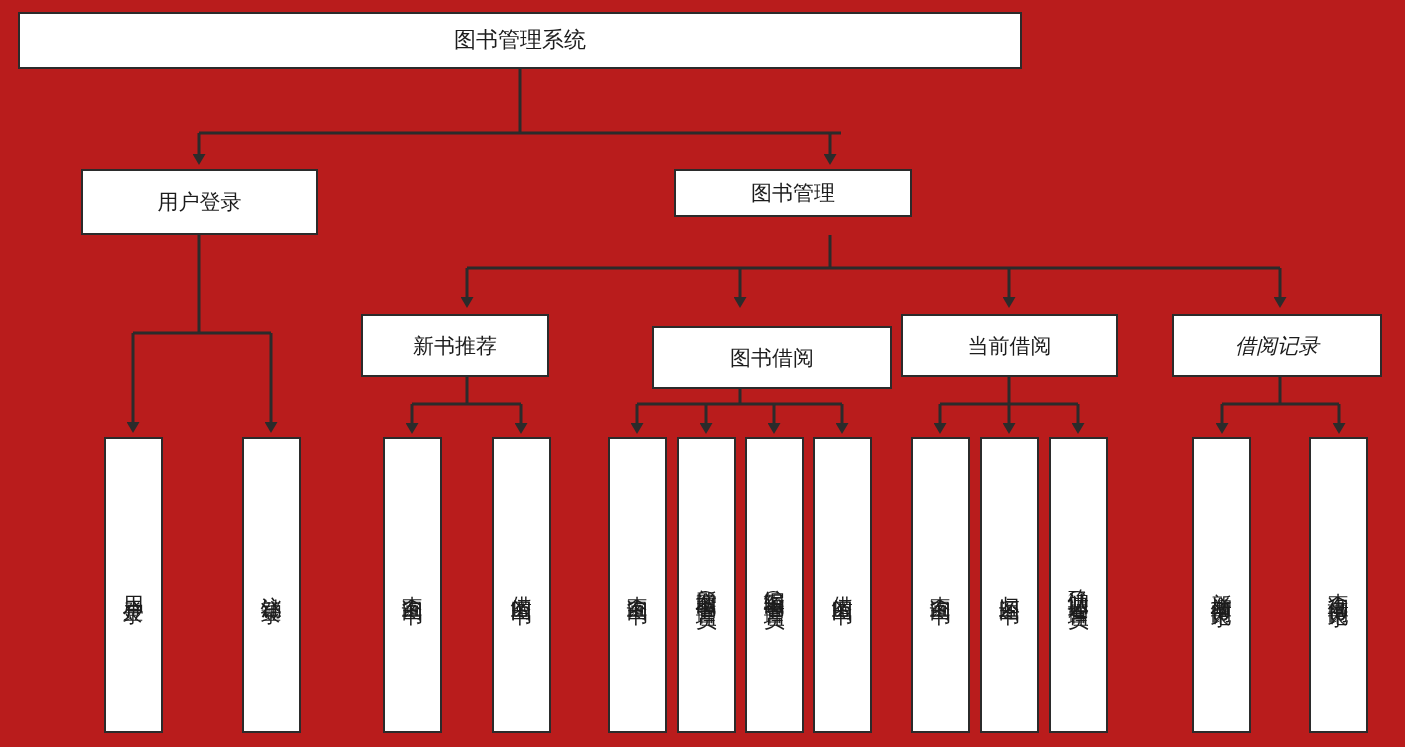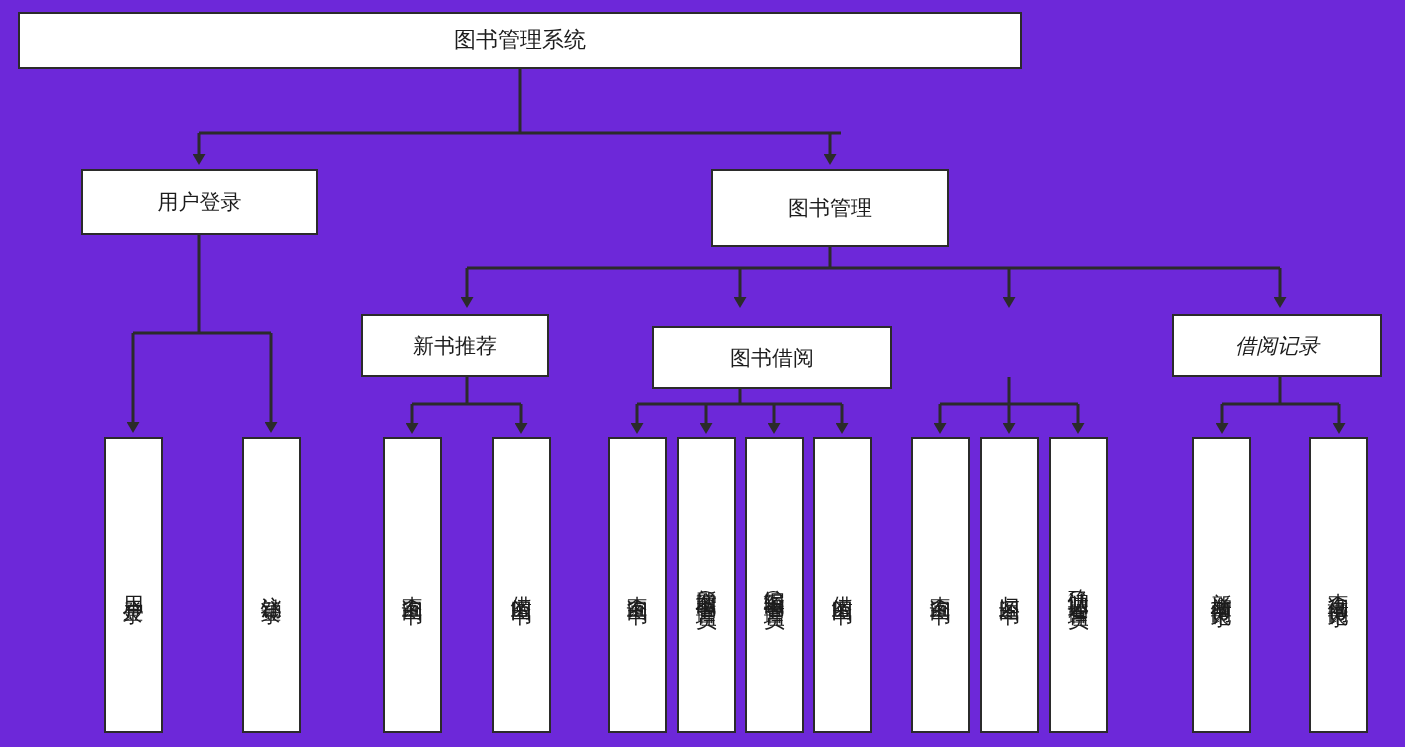--- a/index.html
+++ b/index.html
@@ -11,21 +11,21 @@
     width: 1405px;
     height: 747px;
     font-family: "Liberation Sans", "DejaVu Sans", sans-serif;
     overflow: hidden;
     position: relative;
   }
   #diagram-root {
     position: relative;
     width: 1405px;
     height: 747px;
-    background: #6d28d9;
+    background: #b91c1c;
   }
   svg.edges {
     position: absolute;
     left: 0;
     top: 0;
     width: 1405px;
     height: 747px;
     pointer-events: none;
   }
   .node {
@@ -122,29 +122,32 @@
     </g>
   </svg>
 
   <div class="node root horizontal" style="left:18px; top:12px; width:1004px; height:57px;">
     <span class="node-label">图书管理系统</span>
   </div>
 
   <div class="node horizontal" style="left:81px; top:169px; width:237px; height:66px;">
     <span class="node-label">用户登录</span>
   </div>
-  <div class="node horizontal" style="left:711px; top:169px; width:238px; height:78px;">
+  <div class="node horizontal" style="left:674px; top:169px; width:238px; height:48px;">
     <span class="node-label">图书管理</span>
   </div>
 
   <div class="node horizontal" style="left:361px; top:314px; width:188px; height:63px;">
     <span class="node-label">新书推荐</span>
   </div>
   <div class="node horizontal" style="left:652px; top:314px; width:240px; height:63px;margin-top:12px;">
     <span class="node-label">图书借阅</span>
+  </div>
+  <div class="node horizontal" style="left:901px; top:314px; width:217px; height:63px;">
+    <span class="node-label">当前借阅</span>
   </div>
   <div class="node horizontal" style="left:1172px; top:314px; width:210px; height:63px;font-style:italic;">
     <span class="node-label">借阅记录</span>
   </div>
 
   <div class="node vertical" style="left:104px; top:437px; width:59px; height:296px;">
     <span class="node-label">用户登录</span>
   </div>
   <div class="node vertical" style="left:242px; top:437px; width:59px; height:296px;">
     <span class="node-label">注销登录</span>

